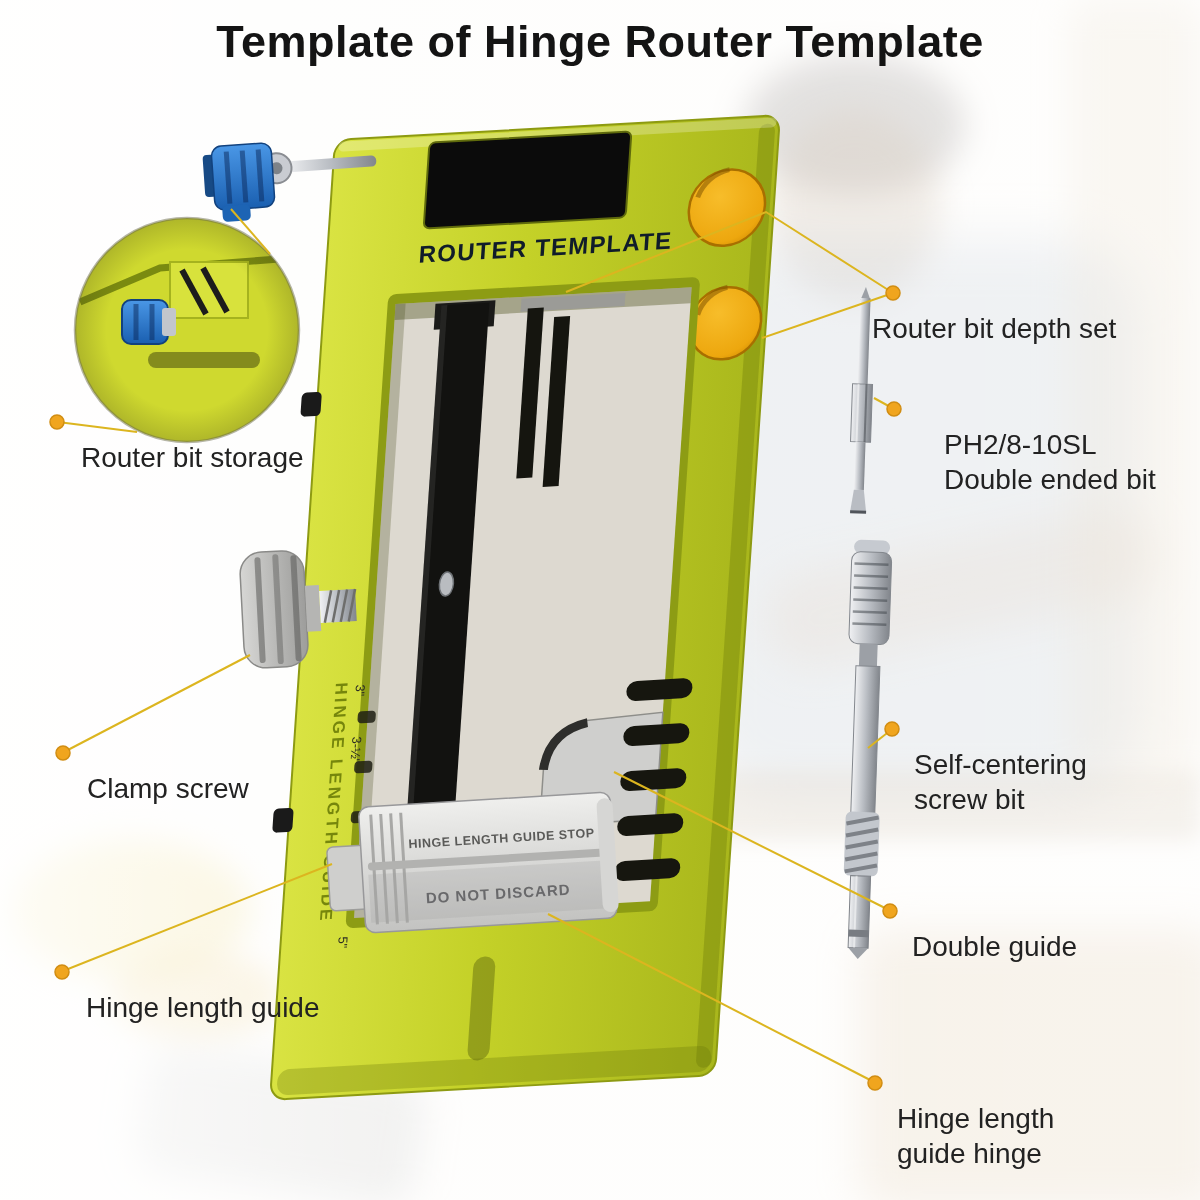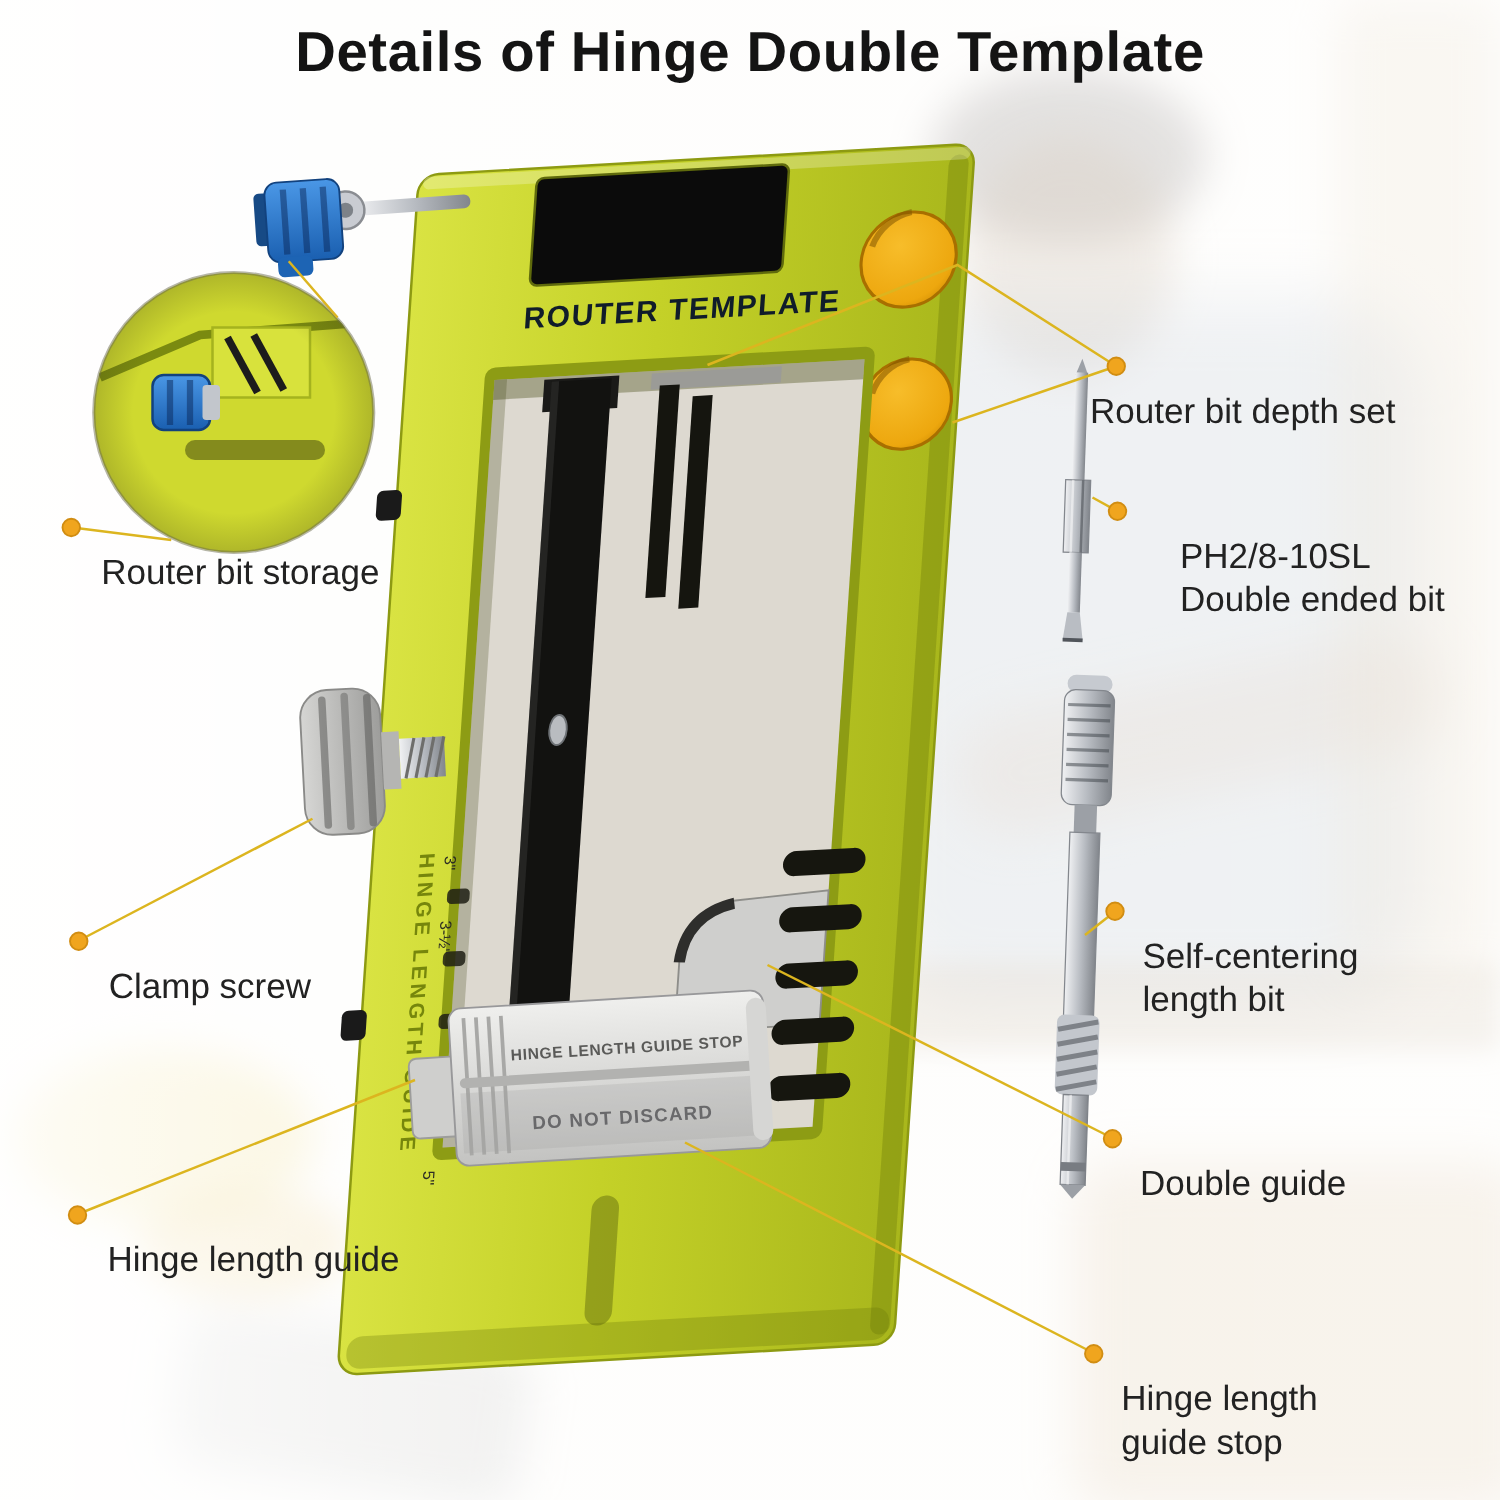--- a/index.html
+++ b/index.html
@@ -256,43 +256,43 @@
       <circle cx="894" cy="409" r="7"></circle>
       <circle cx="57" cy="422" r="7"></circle>
       <circle cx="63" cy="753" r="7"></circle>
       <circle cx="892" cy="729" r="7"></circle>
       <circle cx="890" cy="911" r="7"></circle>
       <circle cx="62" cy="972" r="7"></circle>
       <circle cx="875" cy="1083" r="7"></circle>
     </g>
   </svg>
 
-  <div class="title">Details of Hinge Double Template</div>
+  <div class="title">Template of Hinge Router Template</div>
 
   <div class="callout" style="left:872px;top:276px;text-align:center;">
     <span>Router bit depth set</span>
   </div>
   <div class="callout" style="left:915px;top:392px;margin-left:29px;">
     <span>PH2/8-10SL
 Double ended bit</span>
   </div>
   <div class="callout" style="left:81px;top:405px;">
     <span>Router bit storage</span>
   </div>
   <div class="callout" style="left:87px;top:736px;">
     <span>Clamp screw</span>
   </div>
   <div class="callout" style="left:914px;top:712px;">
     <span>Self-centering
-length bit</span>
+screw bit</span>
   </div>
   <div class="callout" style="left:912px;top:894px;">
     <span>Double guide</span>
   </div>
   <div class="callout" style="left:86px;top:955px;">
     <span>Hinge length guide</span>
   </div>
   <div class="callout" style="left:897px;top:1066px;">
     <span>Hinge length
-guide stop</span>
+guide hinge</span>
   </div>
 
 </div>
 
 </body></html>

